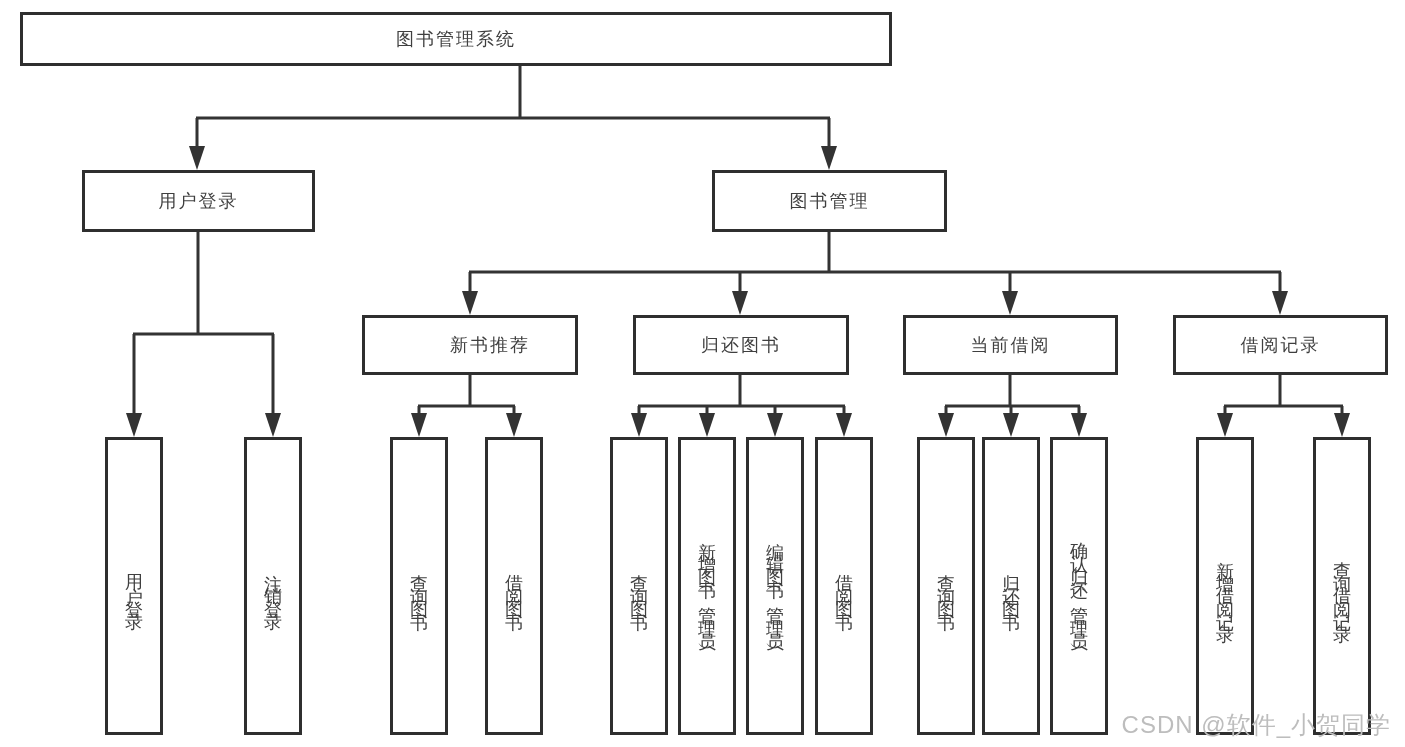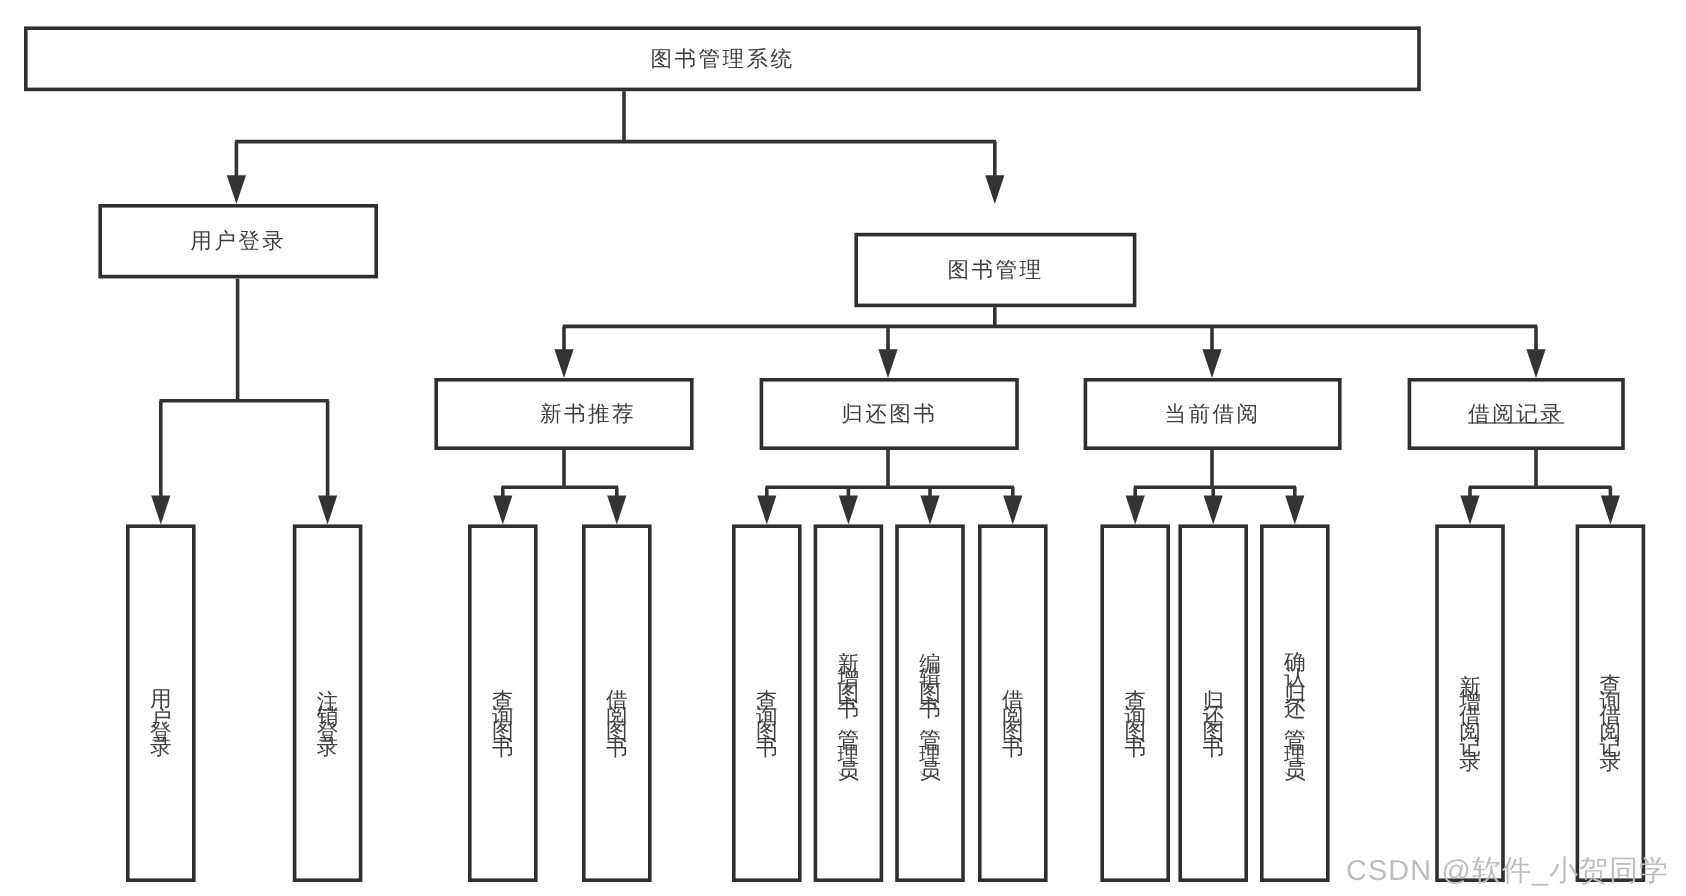--- a/index.html
+++ b/index.html
@@ -22,27 +22,27 @@
     letter-spacing:2px;
     white-space:nowrap;
   }
   .leaf span{
     writing-mode:vertical-rl;
     text-orientation:mixed;
     letter-spacing:13px;
     line-height:1;
   }
   
-  .root{left:20px;top:22px;width:1164px;height:54px;}
+  .root{left:20px;top:12px;width:872px;height:54px;}
   .l2a {left:82px;top:170px;width:233px;height:62px;}
-  .l2b {left:712px;top:170px;width:235px;height:62px;margin-top:24px;}
+  .l2b {left:712px;top:170px;width:235px;height:62px;}
   .l3a {left:362px;top:315px;width:216px;height:60px;padding-left:40px;}
   .l3b {left:633px;top:315px;width:216px;height:60px;}
   .l3c {left:903px;top:315px;width:215px;height:60px;}
-  .l3d {left:1173px;top:315px;width:181px;height:60px;text-decoration:underline;}
+  .l3d {left:1173px;top:315px;width:215px;height:60px;}
   .leaf{top:437px;width:58px;height:298px;}
   .u1{left:105px;} .u2{left:244px;}
   .a1{left:390px;} .a2{left:485px;}
   .b1{left:610px;} .b2{left:678px;} .b3{left:746px;} .b4{left:815px;}
   .c1{left:917px;} .c2{left:982px;} .c3{left:1050px;}
   .d1{left:1196px;} .d2{left:1313px;}
   .watermark{
     position:absolute;
     right:14px;bottom:6px;
     font-size:24px;

